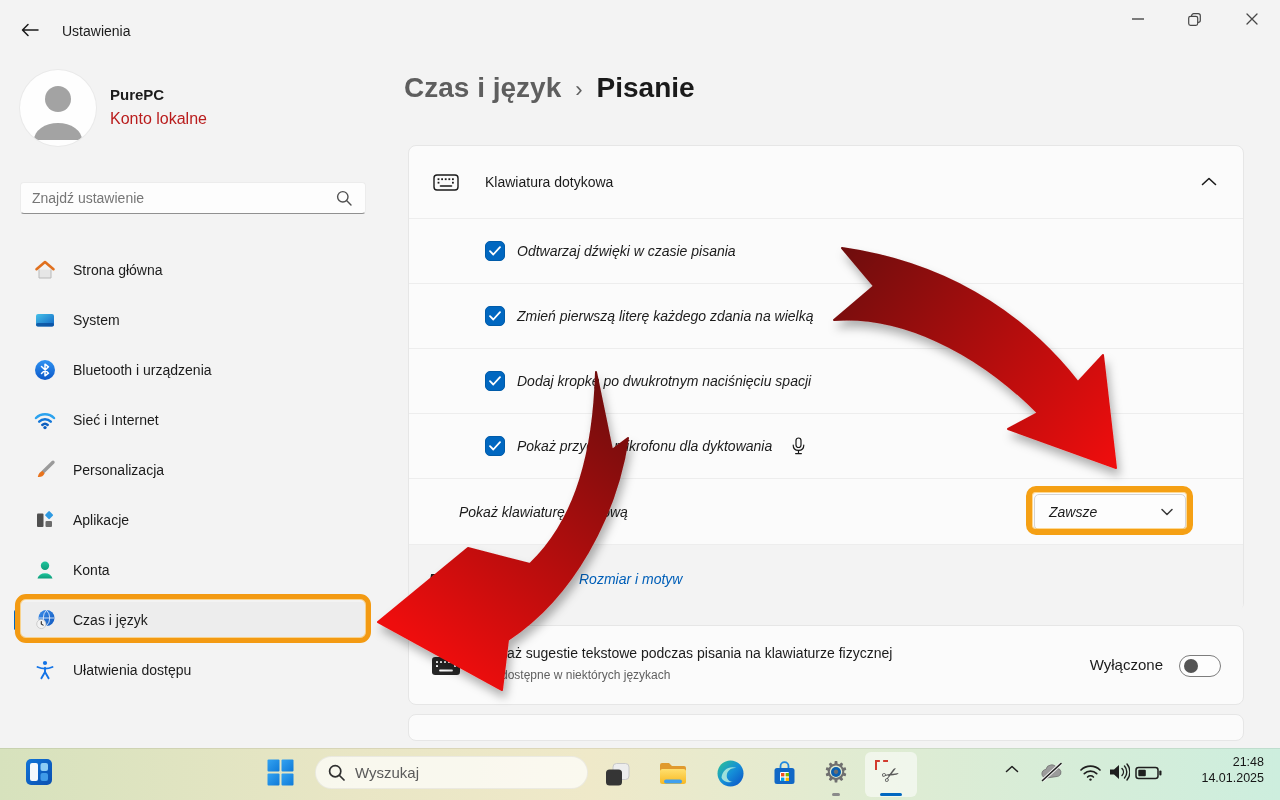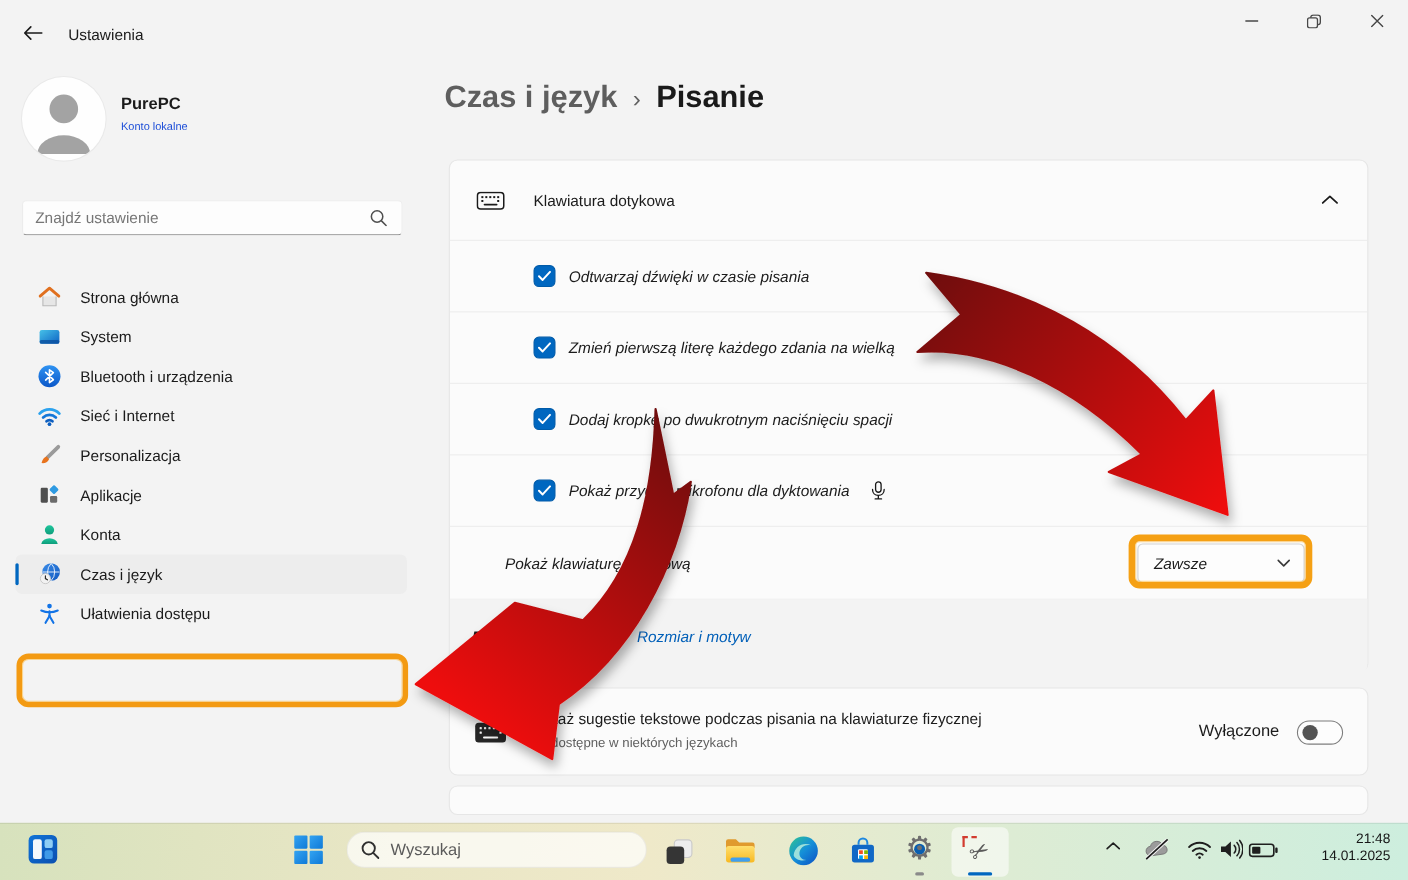--- a/index.html
+++ b/index.html
@@ -12,26 +12,26 @@
 
   
   .back-btn { left:14px; top:14px; width:32px; height:32px; display:flex; align-items:center; justify-content:center; border-radius:5px; }
   .app-title { left:62px; top:23px; font-size:14px; }
   .winbtns { right:0; top:0; display:flex; }
   .winbtn { width:57px; height:38px; display:flex; align-items:center; justify-content:center; }
 
   
   .avatar { left:20px; top:70px; width:76px; height:76px; border-radius:50%; background:#fefefe; overflow:hidden; box-shadow:0 0 0 1px rgba(0,0,0,.04); }
   .acct-name { left:110px; top:86px; font-size:15px; font-weight:bold; }
-  .acct-type { left:110px; top:110px; font-size:10px; color:#1d4ed8; }
+  .acct-type { left:110px; top:110px; font-size:16px; color:#b91c1c; }
   .side-search { left:20px; top:182px; width:346px; height:32px; background:#fdfdfd; border:1px solid #ececec; border-bottom:1px solid #909090; border-radius:4px; padding:0 34px 0 11px; font:14px "Liberation Sans",sans-serif; color:#000000; outline:none; }
   .side-search::placeholder { color:#767676; }
   .side-search-ico { left:336px; top:190px; }
 
-  .nav { left:14px; top:252px; width:356px; display:flex; flex-direction:column; }
+  .nav { left:14px; top:252px; width:356px; display:flex; flex-direction:column; gap:14px; }
   .nav-item { position:relative; height:36px; border-radius:6px; display:flex; align-items:center; padding-left:20px; gap:17px; font-size:14px; }
   .nav-item.selected { background:#ededed; }
   .nav-item.selected::before { content:""; position:absolute; left:0; top:8px; width:3px; height:20px; border-radius:2px; background:#0067c0; }
   .nav-ico { width:22px; height:22px; display:flex; align-items:center; justify-content:center; flex:0 0 22px; }
 
   
   .crumbs { left:404px; top:72px; display:flex; align-items:baseline; gap:14px; }
   .crumb-parent { font-size:28px; font-weight:600; color:#5e5e5e; }
   .crumb-sep { font-size:22px; color:#606060; }
   .crumb-current { font-size:28px; font-weight:600; color:#1a1a1a; }

